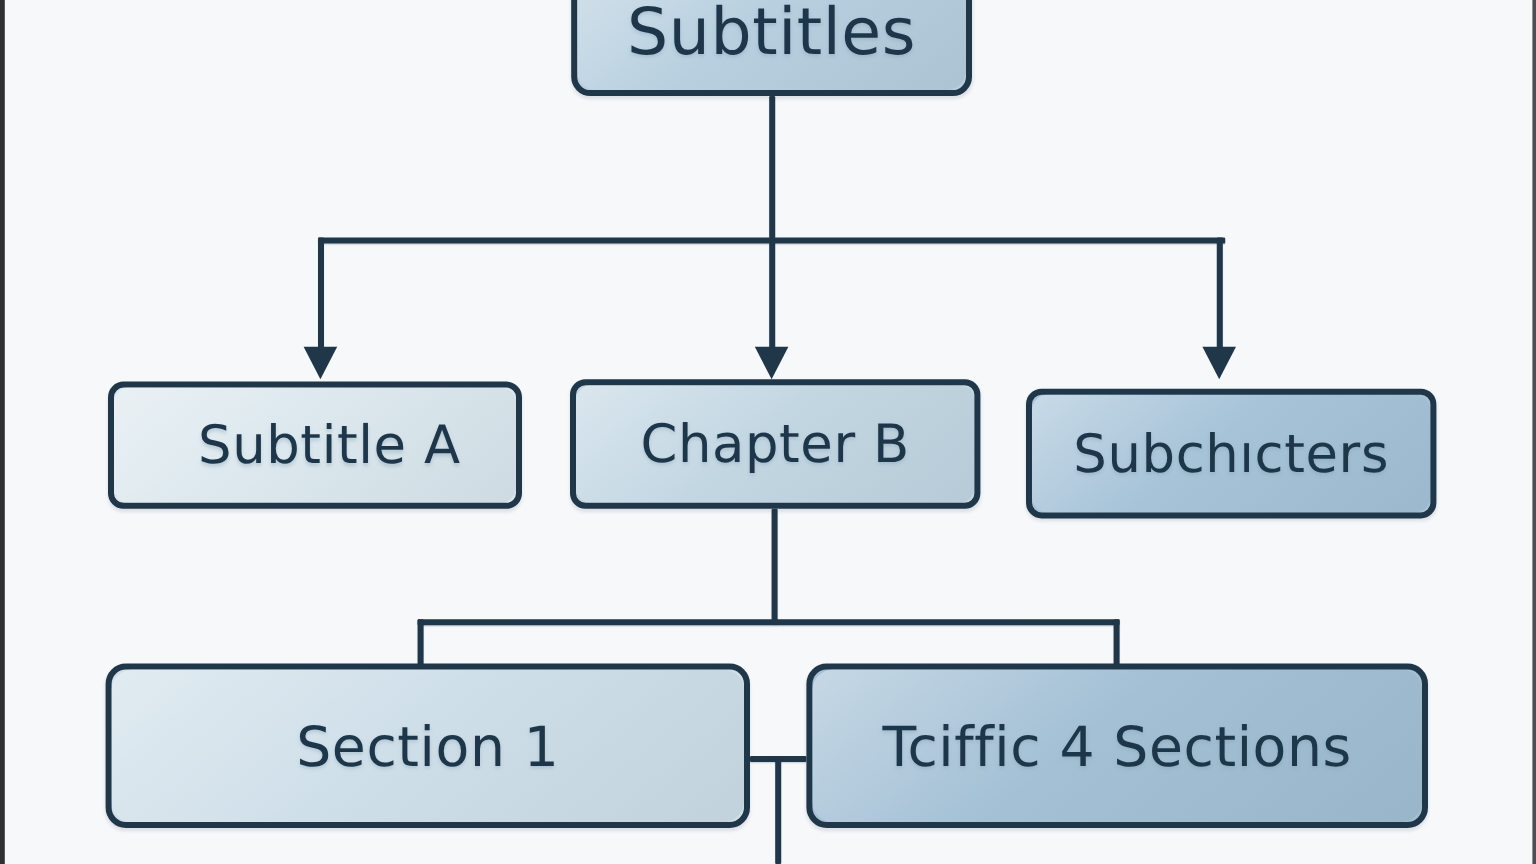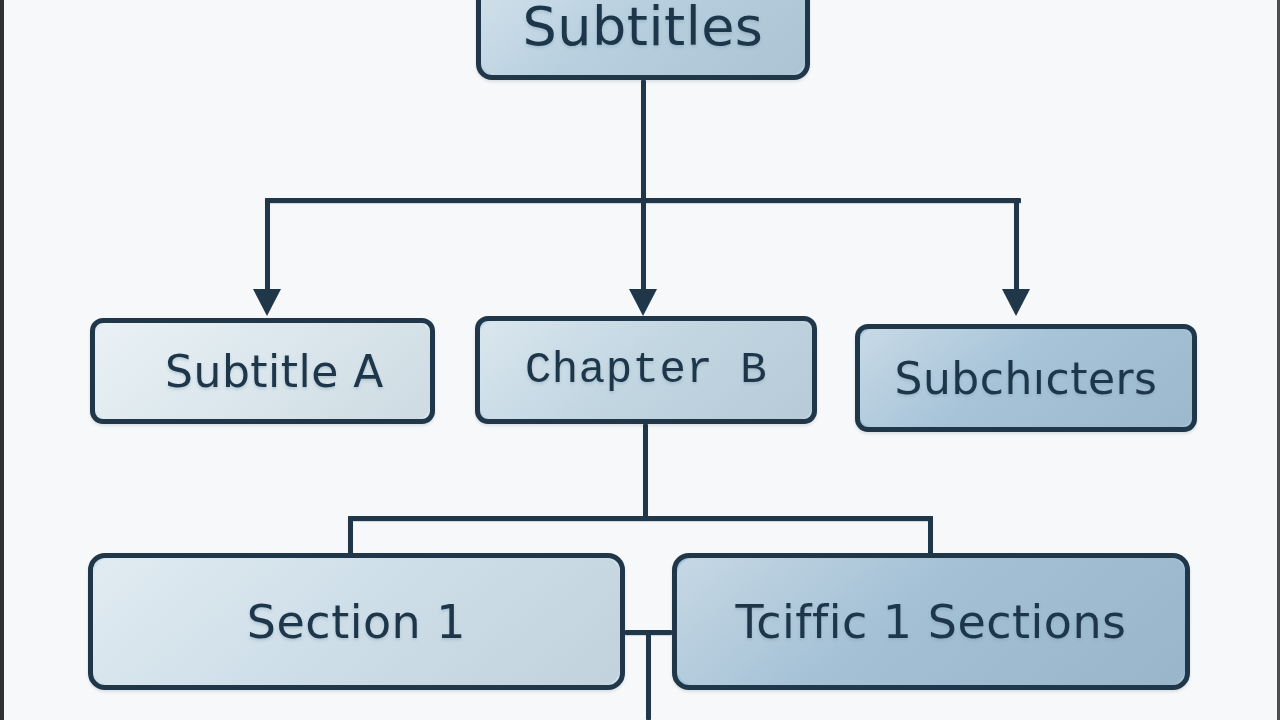--- a/index.html
+++ b/index.html
@@ -75,21 +75,21 @@
 
   .node.root   { left: 476px; top: -28px; width: 334px; height: 108px; border-radius: 16px; }
   .node.child-a{ left: 90px;  top: 318px; width: 345px; height: 106px; border-radius: 13px; }
   .node.child-b{ left: 475px; top: 316px; width: 342px; height: 108px; border-radius: 13px; }
   .node.child-c{ left: 855px; top: 324px; width: 342px; height: 108px; border-radius: 13px; }
   .node.leaf-1 { left: 88px;  top: 553px; width: 537px; height: 137px; border-radius: 17px; }
   .node.leaf-2 { left: 672px; top: 553px; width: 518px; height: 137px; border-radius: 17px; }
 
   .node.root .label    { font-size: 54px; }
   .node.child-a .label { font-size: 44px; }
-  .node.child-b .label { font-size: 44px; font-family: Liberation Mono, monospace; }
+  .node.child-b .label { font-size: 44px; }
   .node.child-c .label { font-size: 44px; }
   .node.leaf-1 .label  { font-size: 46px; }
   .node.leaf-2 .label  { font-size: 46px; }
 </style>
 </head>
 <body>
 
 <div class="stage">
 
   <div class="edge-strip left"></div>
@@ -131,16 +131,16 @@
 
   <div class="node child-c" style="background: rgb(166, 195, 216);">
     <span class="label">Subchıcters</span>
   </div>
 
   <div class="node leaf-1" style="background: rgb(207, 223, 233);">
     <span class="label">Section 1</span>
   </div>
 
   <div class="node leaf-2" style="background: rgb(163, 192, 213);">
-    <span class="label">Tciffic 1 Sections</span>
+    <span class="label">Tciffic 4 Sections</span>
   </div>
 
 </div>
 
 </body></html>

